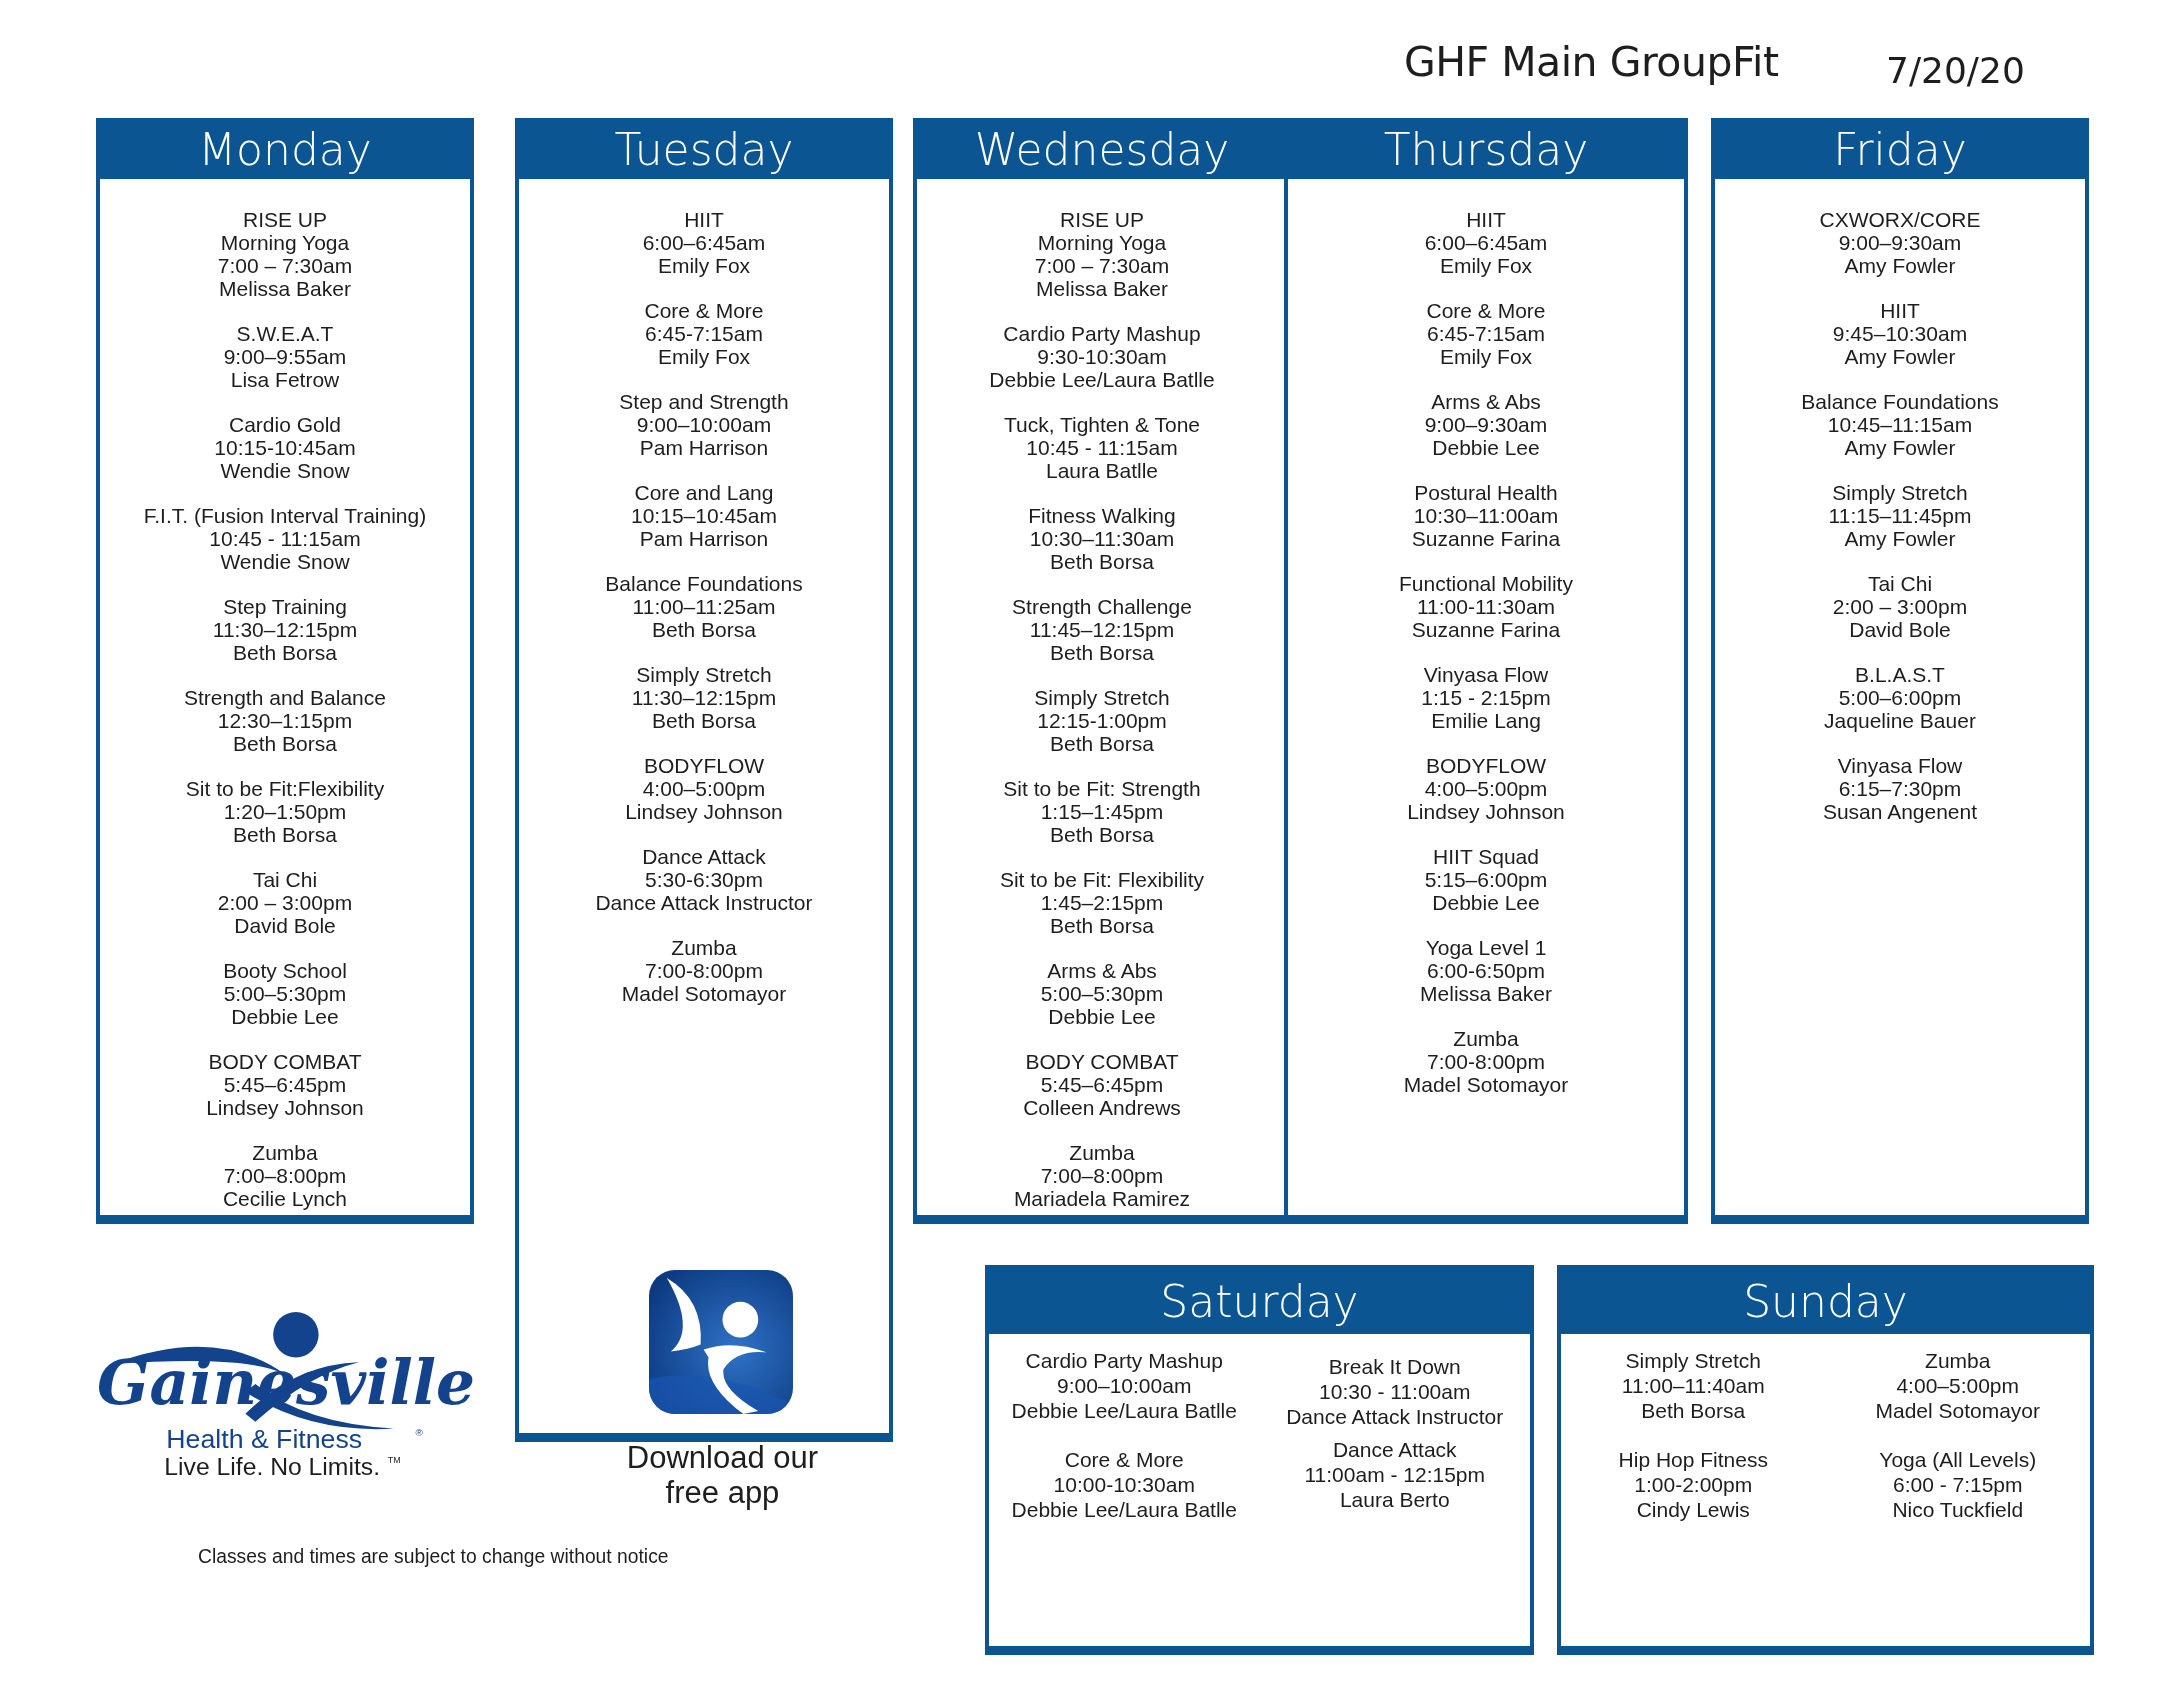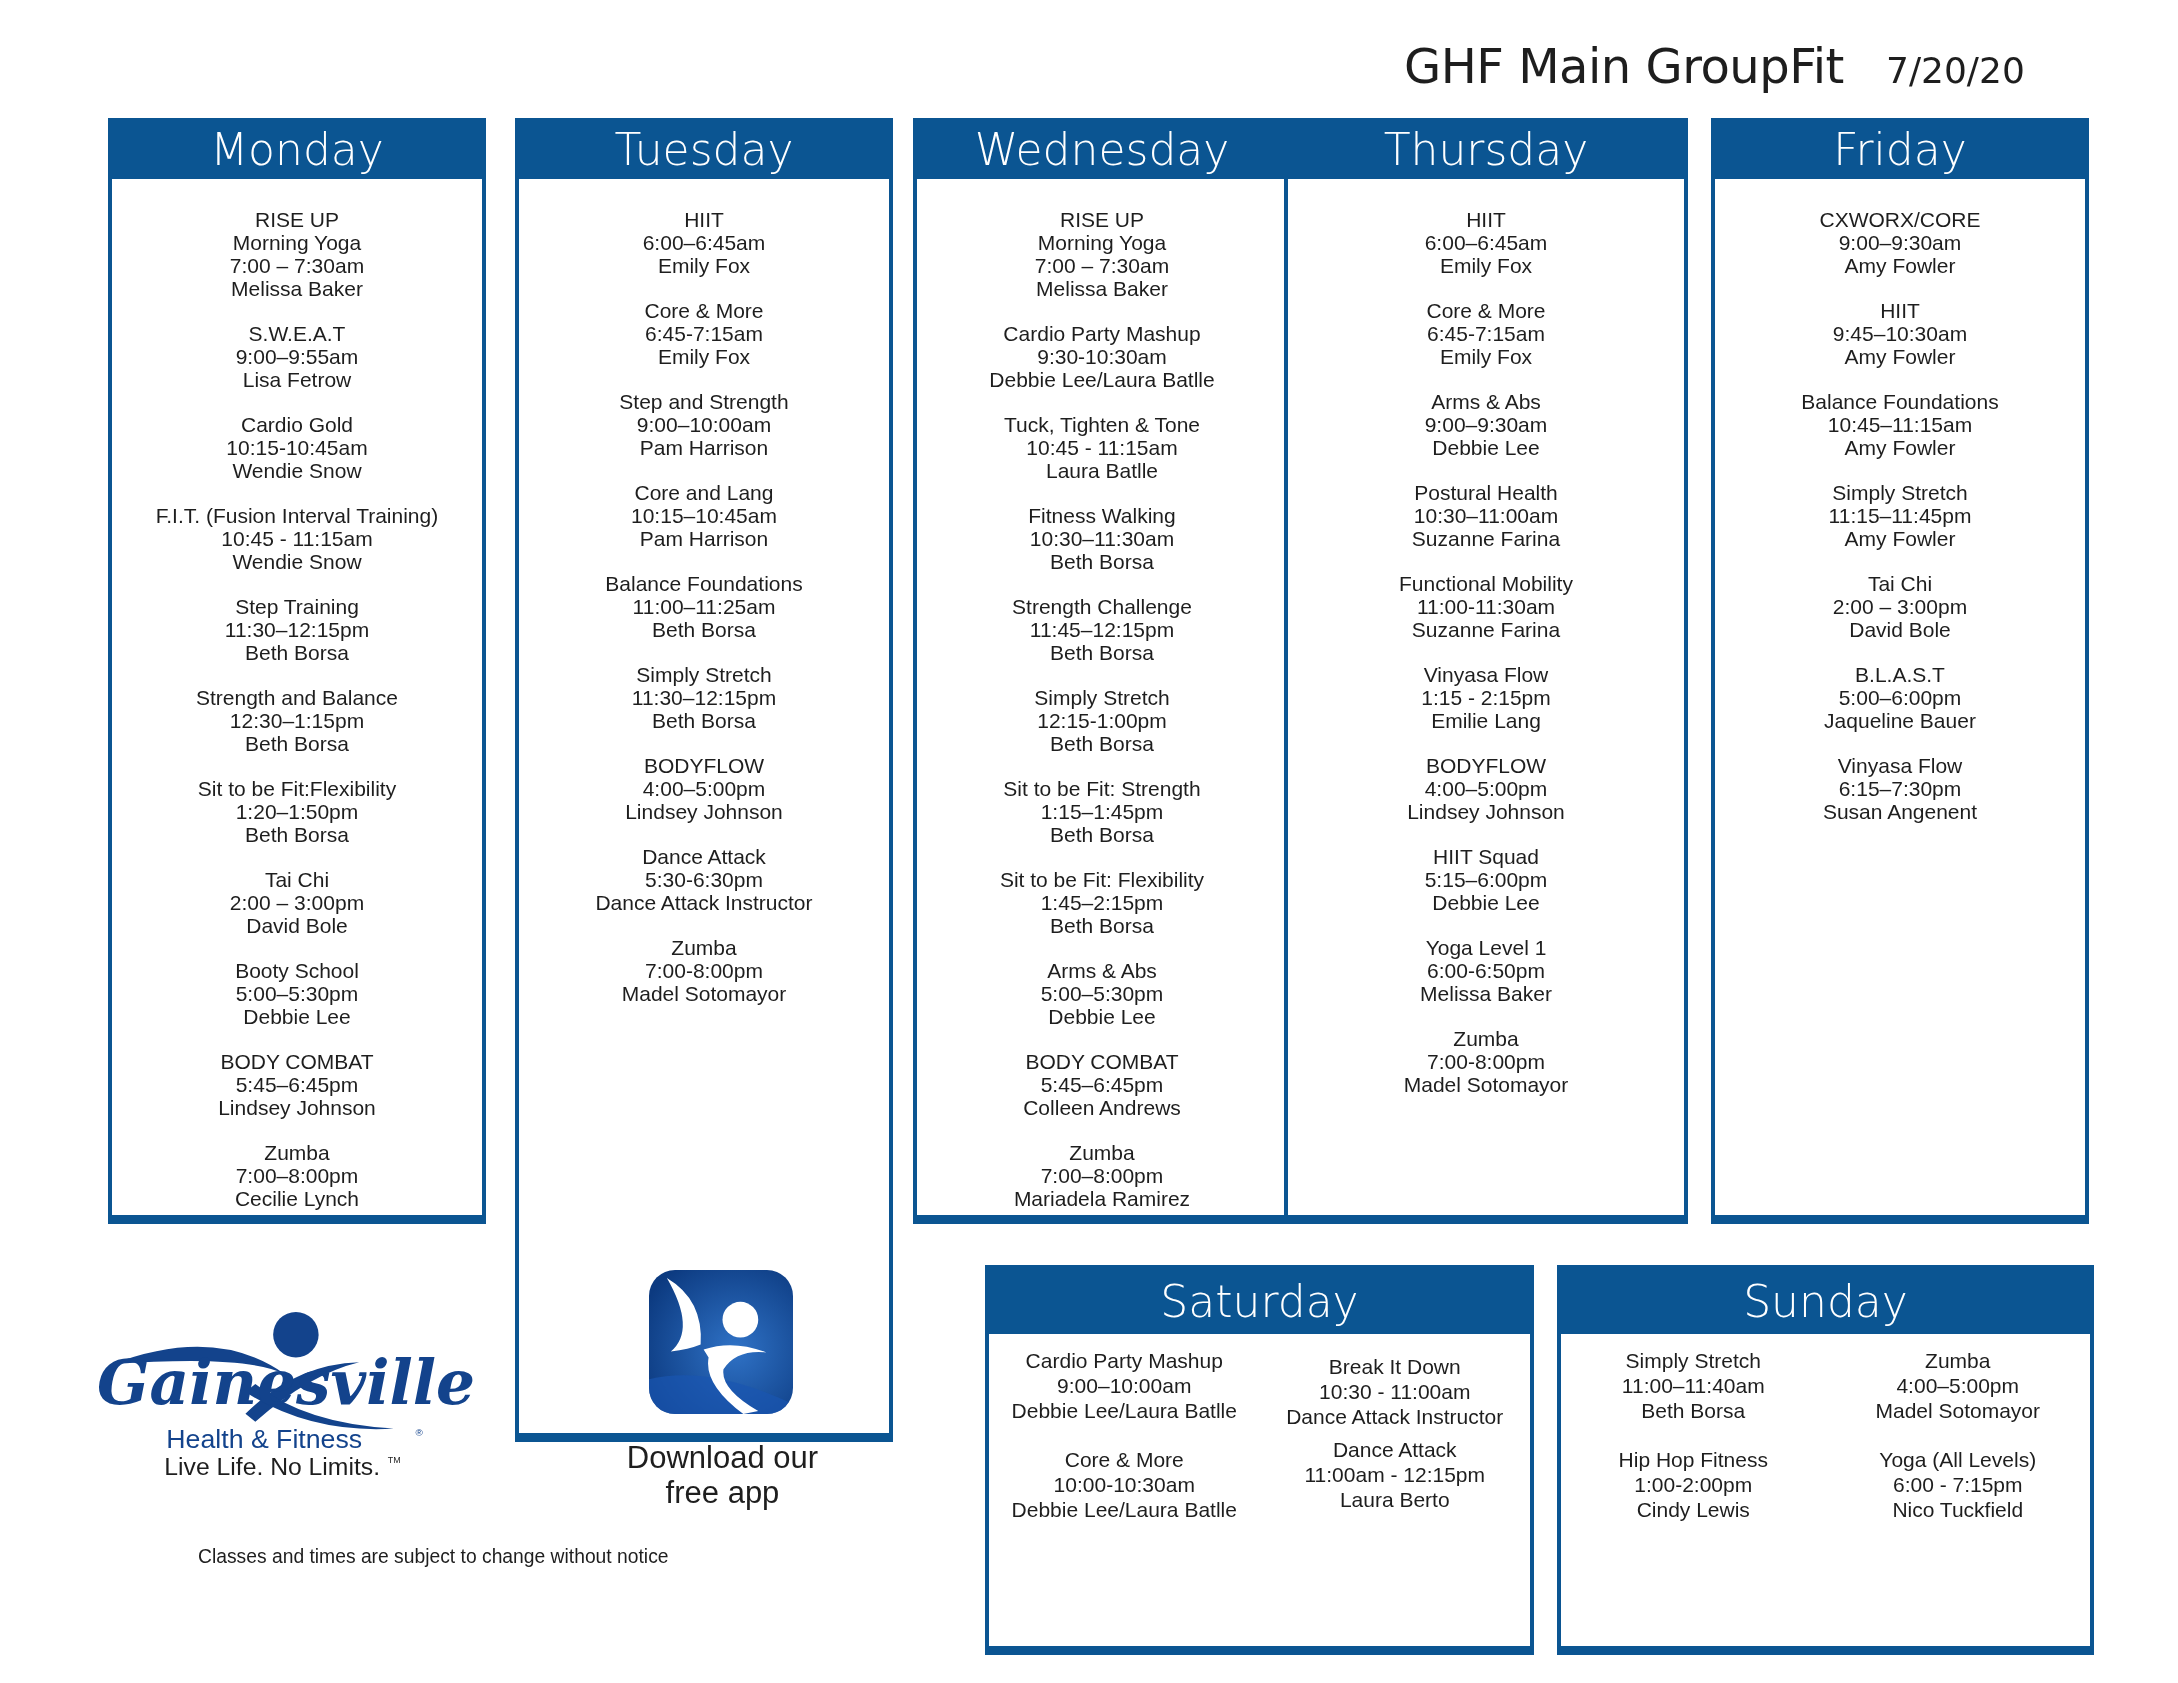--- a/index.html
+++ b/index.html
@@ -1,19 +1,19 @@
 <!DOCTYPE html>
 <html><head>
 <meta charset="utf-8">
 <style>
   html, body { margin:0; padding:0; background:#ffffff; }
   body { width:2178px; height:1683px; position:relative; overflow:hidden;
          font-family:"Liberation Sans", sans-serif; color:#1e1e1e; }
   .title { position:absolute; left:1404px; top:38px; font-family:"DejaVu Sans", sans-serif;
-           font-size:48px; color:#1e1e1e; letter-spacing:-0.5px; }
+           font-size:41px; color:#1e1e1e; letter-spacing:-0.5px; }
   .date { position:absolute; left:1886px; top:50px; font-family:"DejaVu Sans", sans-serif;
           font-size:36px; color:#1e1e1e; }
   .day { position:absolute; box-sizing:border-box; border:4px solid #0b5592;
          border-bottom-width:9px; background:#fff; }
   .day .hdr { background:#0b5592; color:#fff; text-align:center;
               font-family:"DejaVu Sans", sans-serif; font-size:44px; font-weight:300;
               height:57px; line-height:55px; }
   .day .list { text-align:center; font-size:21px; line-height:23px; padding-top:29px; }
   .cls { margin-bottom:22px; }
   .cls div { white-space:nowrap; }
@@ -27,21 +27,21 @@
   .disclaimer { position:absolute; left:198px; top:1546px; width:614px; text-align:left;
                 font-size:19.3px; }
 </style>
 </head>
 <body>
 
 <div class="title">GHF Main GroupFit</div>
 <div class="date">7/20/20</div>
 
 <div id="weekdays">
-    <div class="day" style="left: 96px; top: 118px; width: 378px; height: 1106px; margin-left: 12px;">
+    <div class="day" style="left: 96px; top: 118px; width: 378px; height: 1106px;">
       <div class="hdr">Monday</div>
       <div class="list">
         <div class="cls">
           <div>RISE UP</div>
           <div>Morning Yoga</div>
           <div>7:00 – 7:30am</div>
           <div>Melissa Baker</div>
         </div>
         <div class="cls">
           <div>S.W.E.A.T</div>

